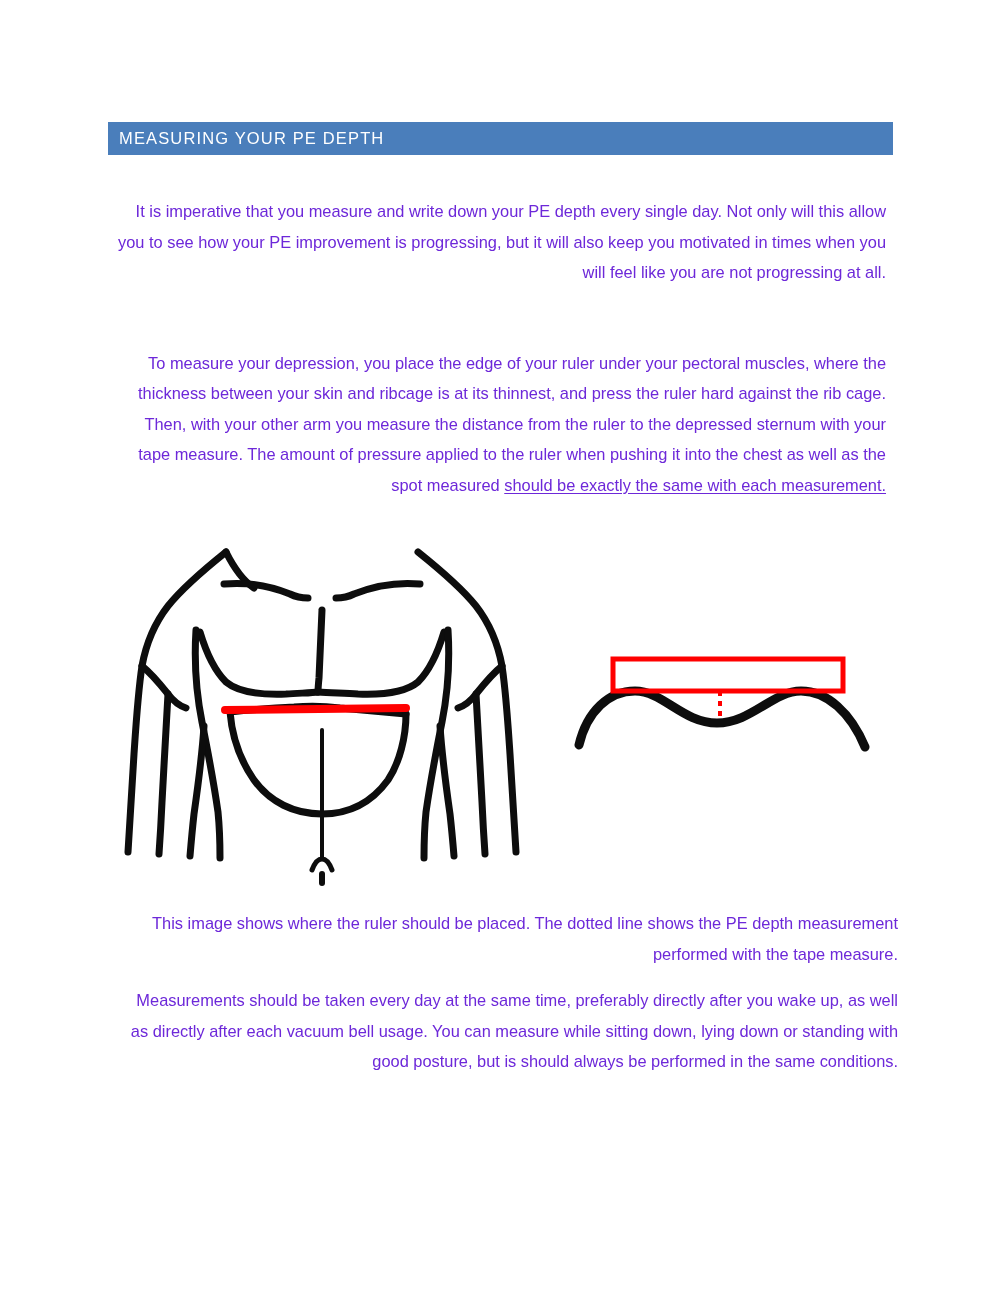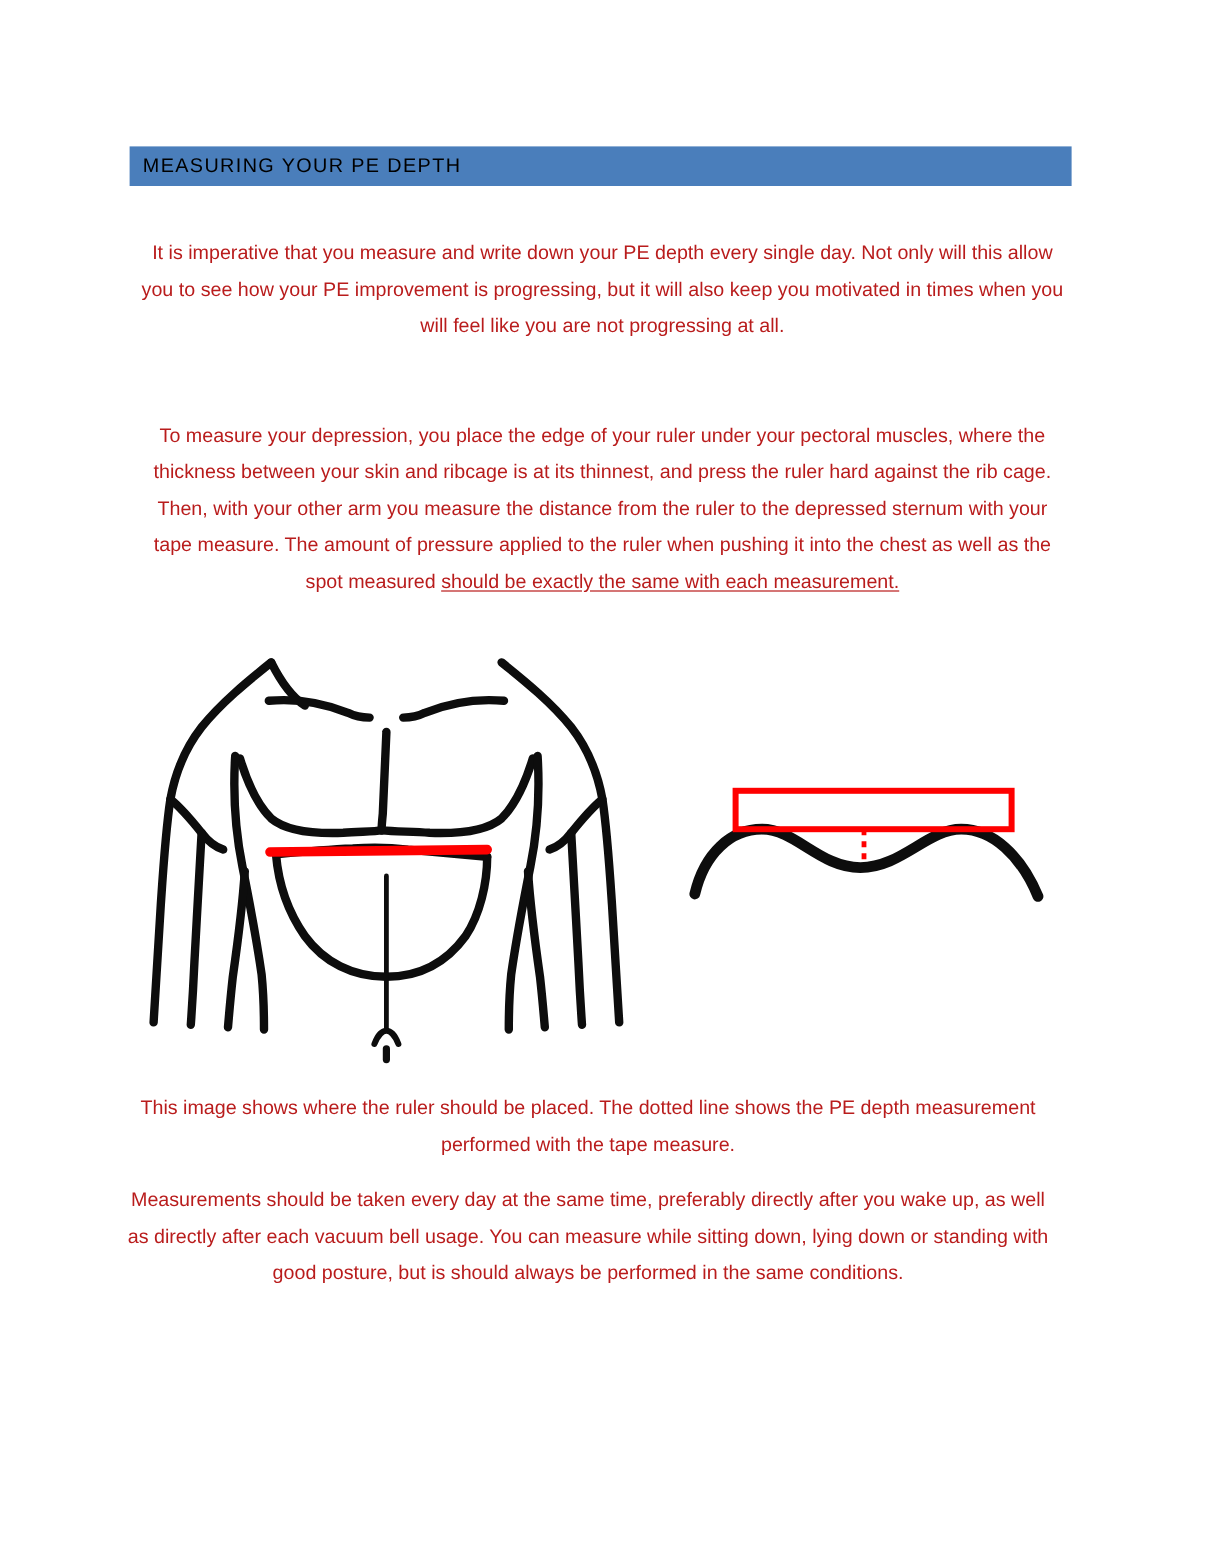--- a/index.html
+++ b/index.html
@@ -28,41 +28,41 @@
     position: absolute;
     left: 108px;
     top: 122px;
     width: 785px;
     height: 33px;
     background: #4a7ebb;
     display: flex;
     align-items: center;
   }
   .heading-bar .heading-text {
-    color: #000000;
+    color: #ffffff;
     font-size: 16.5px;
     letter-spacing: 1.15px;
     padding-left: 11px;
     font-weight: 400;
     white-space: nowrap;
   }
 
   
   .body-col {
     position: absolute;
     left: 118px;
     top: 196px;
     width: 768px;
   }
   p.para {
     margin: 0;
     font-size: 16.4px;
     line-height: 30.5px;
-    color: #b91c1c;
-    text-align: center;
+    color: #6d28d9;
+    text-align: right;
   }
 
   .gap-lg { height: 60px; }
 
   u.emph {
     text-decoration: underline;
     text-underline-offset: 2px;
   }
 
   
@@ -86,21 +86,21 @@
     top: 110px;
     width: 330px;
     height: 120px;
   }
   .figure-torso svg,
   .figure-section svg { display: block; width: 100%; height: 100%; }
 
   
   .lower-col {
     position: absolute;
-    left: 106px;
+    left: 130px;
     top: 908px;
     width: 768px;
   }
   .lower-col p.para { margin-bottom: 0; }
   .para-space { height: 16px; }
 </style>
 </head>
 <body>
 
 <div class="page">

